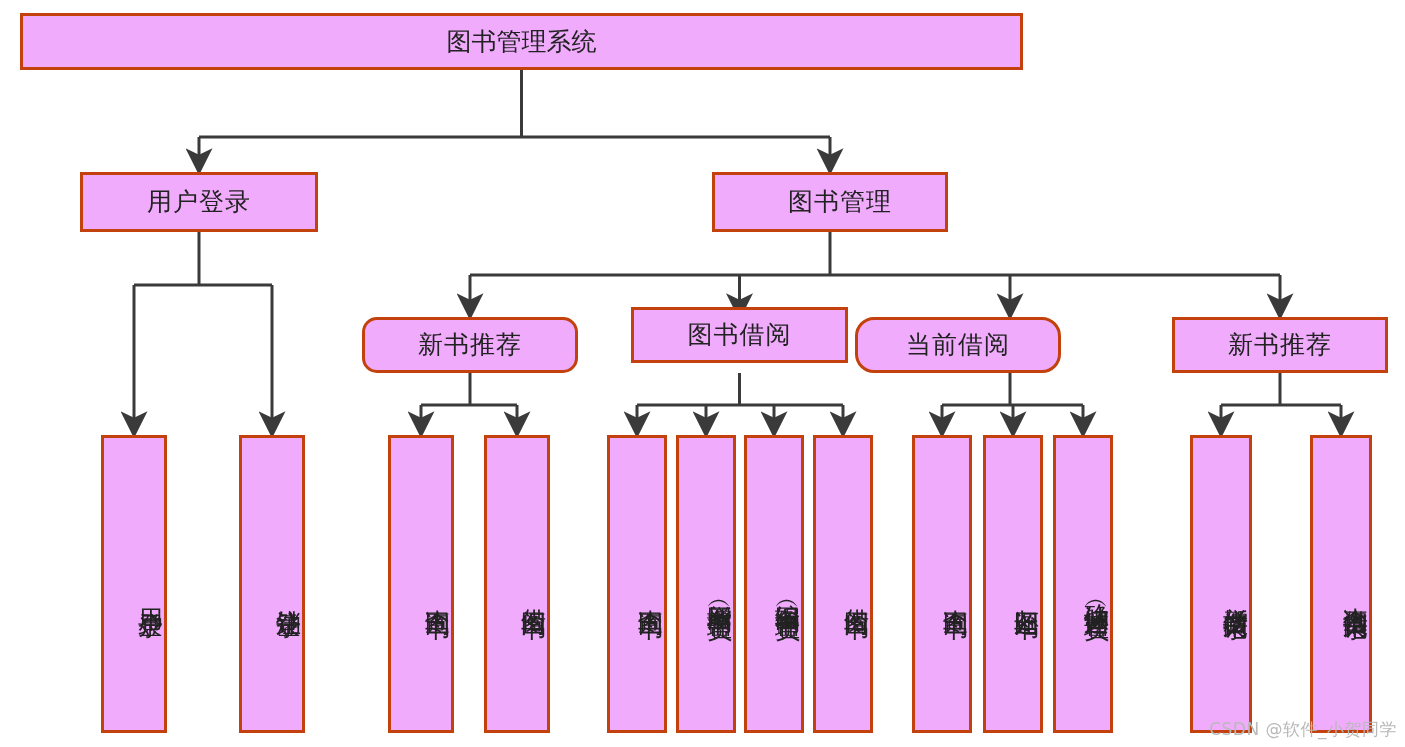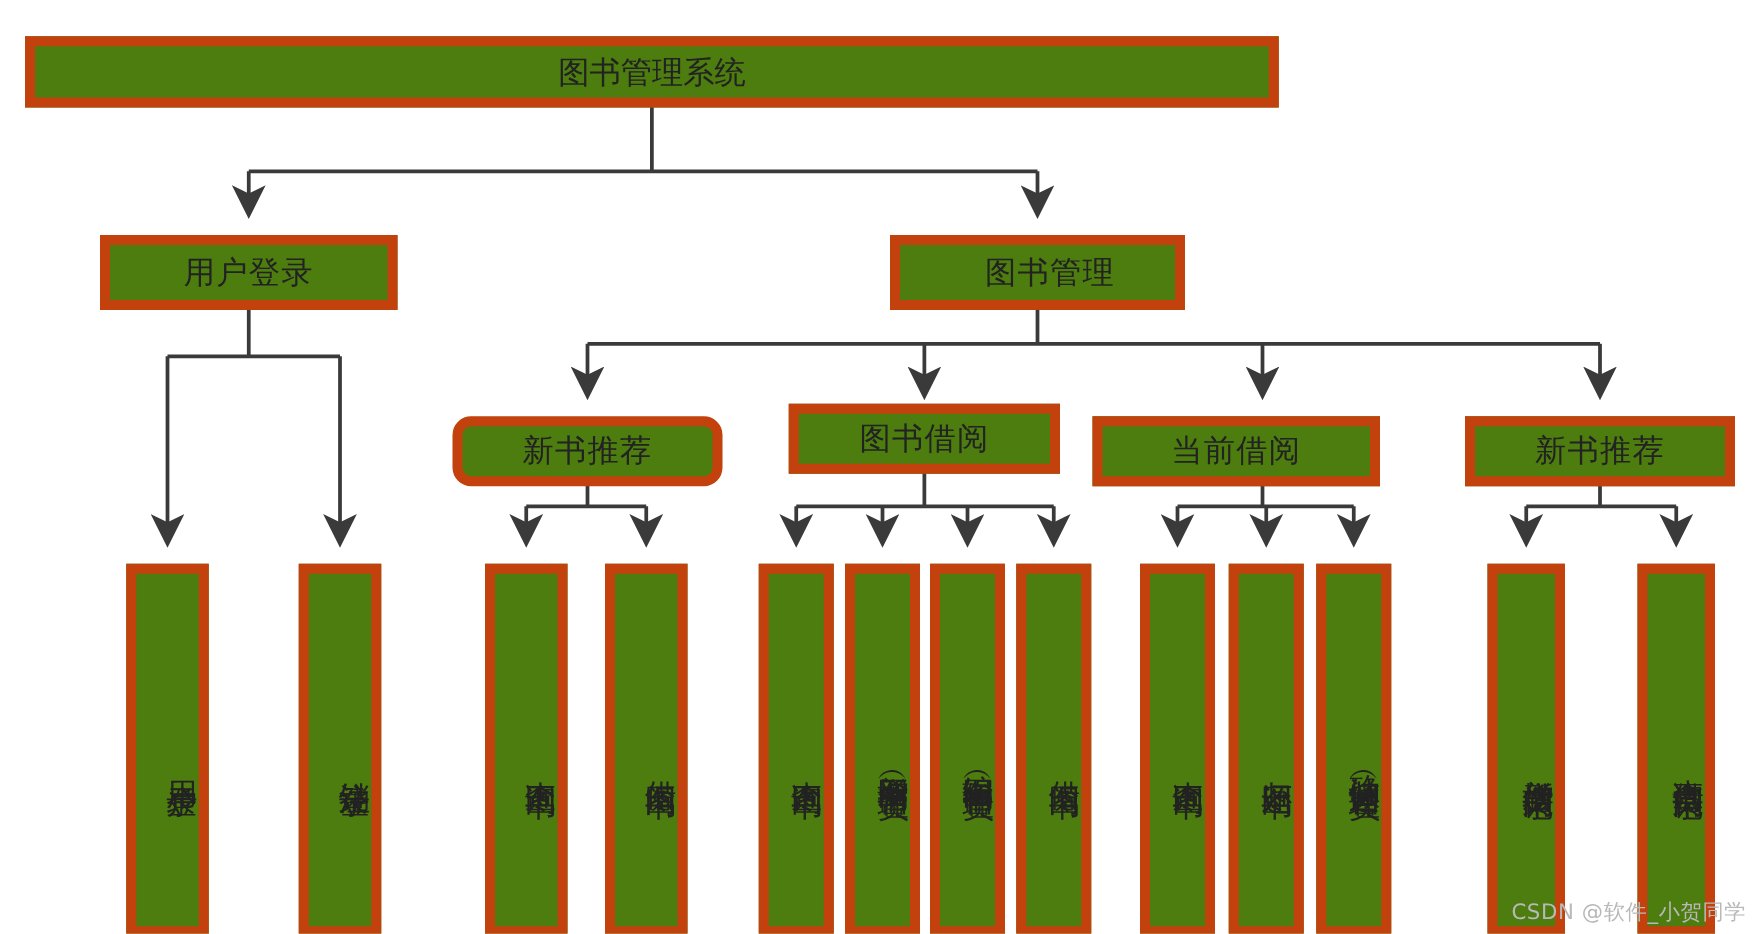--- a/index.html
+++ b/index.html
@@ -20,28 +20,27 @@
   #edges {
     position: absolute;
     left: 0; top: 0;
     width: 1405px;
     height: 747px;
     pointer-events: none;
   }
   .node {
     position: absolute;
     box-sizing: border-box;
-    background: #4d7c0f;
-    border: 8px solid #c2410c;
+    background: #f0abfc;
+    border: 3px solid #c2410c;
     display: flex;
     align-items: center;
     justify-content: center;
     color: #222222;
     z-index: 2;
-    margin-top: 16px;
   }
   .node.horiz {
     font-size: 25px;
     letter-spacing: 1px;
     line-height: 1.2;
   }
   .node.root {
     font-size: 25px;
   }
   .node.vert {
@@ -118,21 +117,21 @@
       </g>
   </svg>
 
   <div class="node root" style="left: 20px; top: 13px; width: 1003px; height: 57px;">图书管理系统</div>
 
   <div class="node horiz" style="left: 80px; top: 172px; width: 238px; height: 60px;">用户登录</div>
   <div class="node horiz" style="left: 712px; top: 172px; width: 236px; height: 60px; padding-left: 20px;">图书管理</div>
 
   <div class="node horiz" style="left: 362px; top: 317px; width: 216px; height: 56px; border-radius: 15px;">新书推荐</div>
   <div class="node horiz" style="left: 631px; top: 307px; width: 217px; height: 56px;">图书借阅</div>
-  <div class="node horiz" style="left: 874px; top: 317px; width: 230px; height: 56px;">当前借阅</div>
+  <div class="node horiz" style="left: 855px; top: 317px; width: 206px; height: 56px; border-radius: 19px;">当前借阅</div>
   <div class="node horiz" style="left: 1172px; top: 317px; width: 216px; height: 56px;">新书推荐</div>
 
   <div class="node vert" style="left: 101px; top: 435px; width: 66px; height: 298px;">
     <span class="vtext">用户登录</span>
   </div>
   <div class="node vert" style="left: 239px; top: 435px; width: 66px; height: 298px;">
     <span class="vtext">注销登录</span>
   </div>
 
   <div class="node vert" style="left: 388px; top: 435px; width: 66px; height: 298px;">

